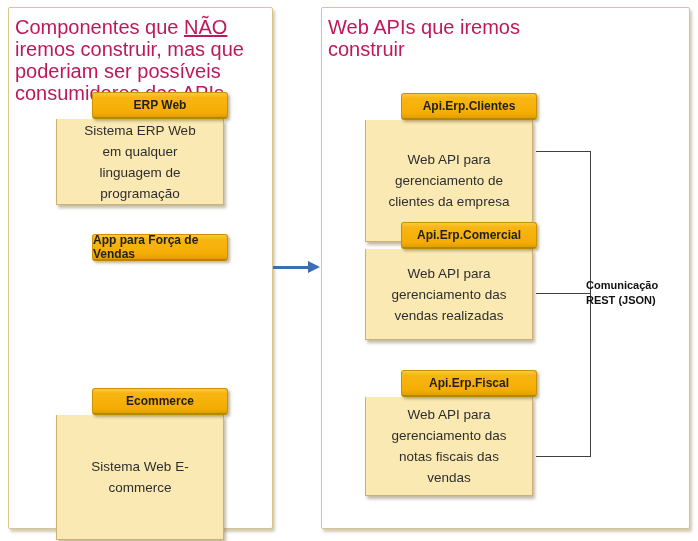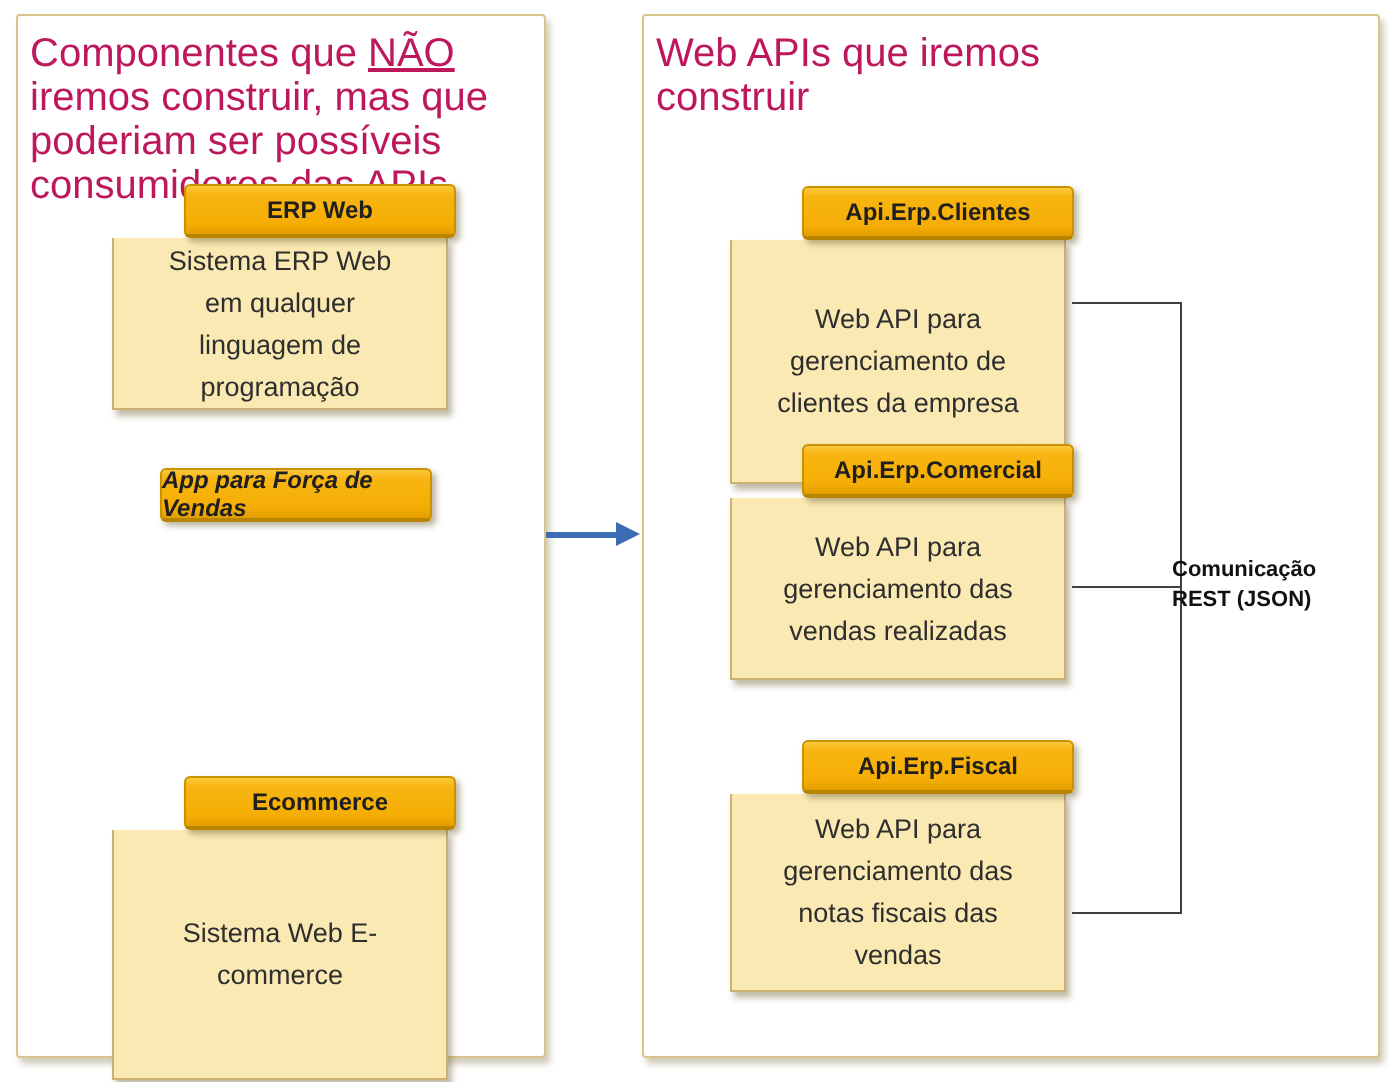--- a/index.html
+++ b/index.html
@@ -74,21 +74,21 @@
     max-width: 150px;
     font-size: 13.5px;
     line-height: 21px;
     text-align: center;
     color: #2e2e2e;
     white-space: pre-line;
   }
 
   
   .box-erp       { left: 52px;  top: 92px;  height: 113px; }
-  .box-app       { left: 40px;  top: 234px; height: 87px; font-style: italic; }
+  .box-app       { left: 52px;  top: 234px; height: 87px; }
   .box-ecom      { left: 52px;  top: 388px; height: 152px; }
   
   .box-clientes  { left: 361px; top: 93px;  height: 149px; }
   .box-comercial { left: 361px; top: 222px; height: 118px; }
   .box-fiscal    { left: 361px; top: 370px; height: 126px; }
 
   
   .flow-arrow-line {
     position: absolute;
     left: 273px; top: 266px;

